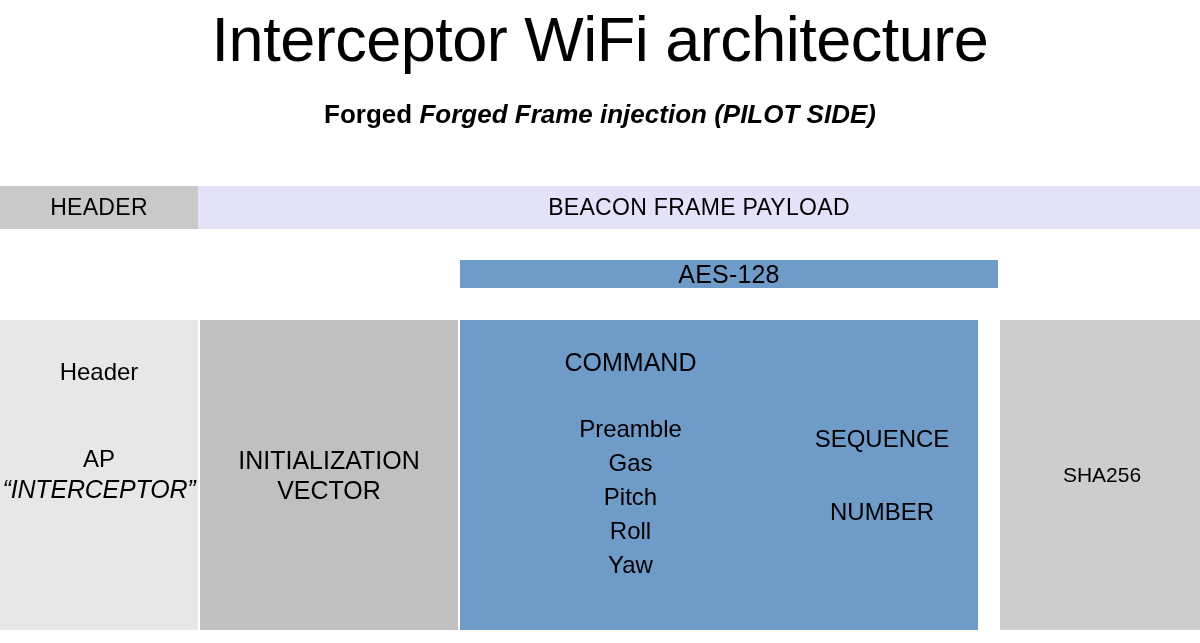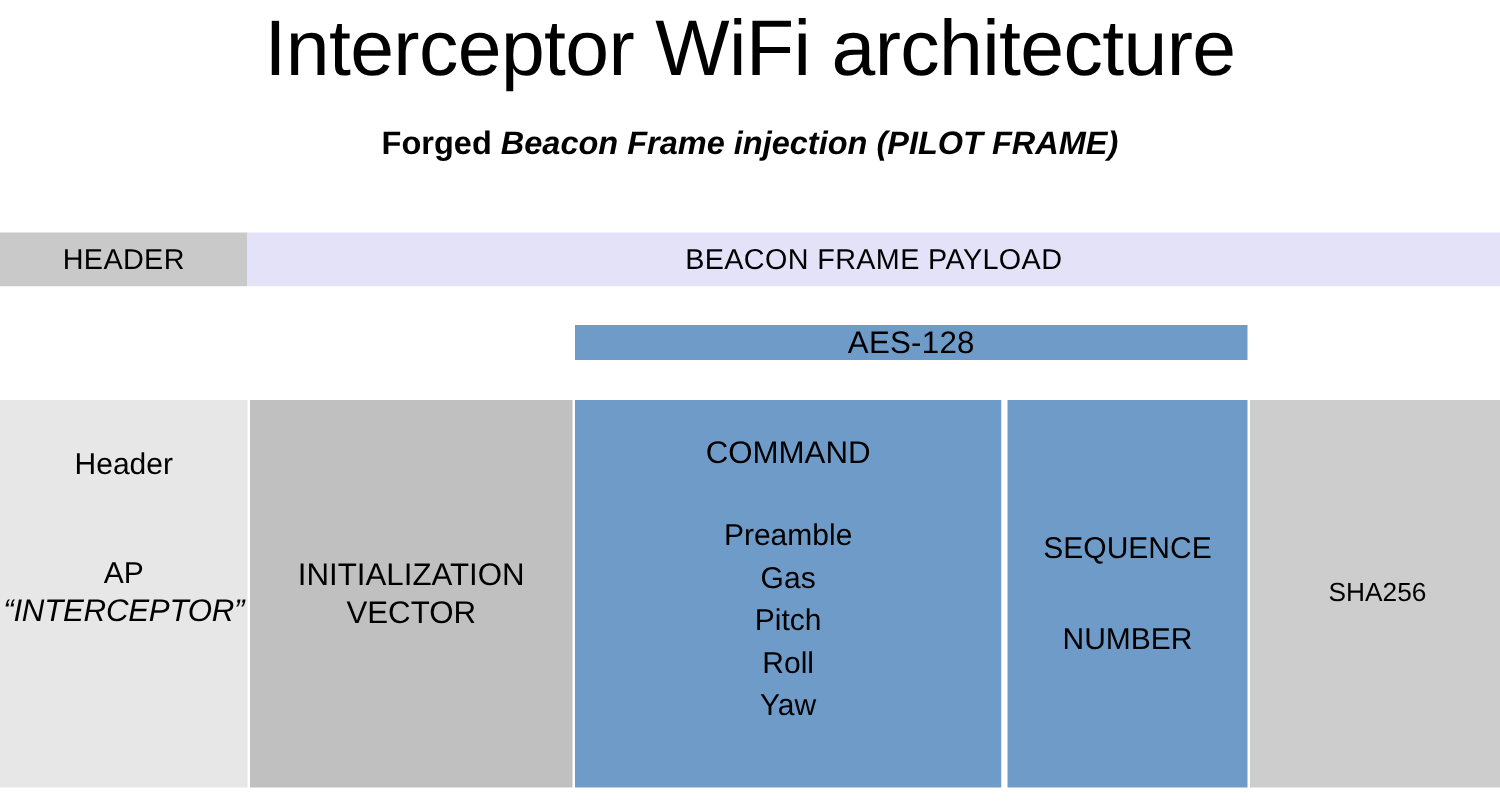--- a/index.html
+++ b/index.html
@@ -154,42 +154,42 @@
     font-size: 25px;
   }
   .blk-cmd .cmd-fields {
     margin-top: 34px;
     font-size: 24px;
     line-height: 1.42;
   }
   .blk-cmd .cmd-fields div { white-space: nowrap; }
 
   .blk-seq {
-    left: 806px;
+    left: 786px;
     width: 192px;
     background: #6f9bc9;
     font-size: 24px;
     line-height: 1.22;
     gap: 44px;
   }
 
   .blk-sha {
     left: 1000px;
     width: 204px;
     background: #cdcdcd;
     font-size: 21px;
   }
 </style>
 </head>
 <body>
 
 <div class="title">Interceptor WiFi architecture</div>
 
 <div class="subtitle">
-  <span>Forged </span><span class="sub-em">Beacon Frame injection (PILOT FRAME)</span>
+  <span>Forged </span><span class="sub-em">Forged Frame injection (PILOT SIDE)</span>
 </div>
 
 <div class="row-top">
   <div class="cell-header-band">
     <span>HEADER</span>
   </div>
   <div class="cell-payload-band">
     <span>BEACON FRAME PAYLOAD</span>
   </div>
 </div>

